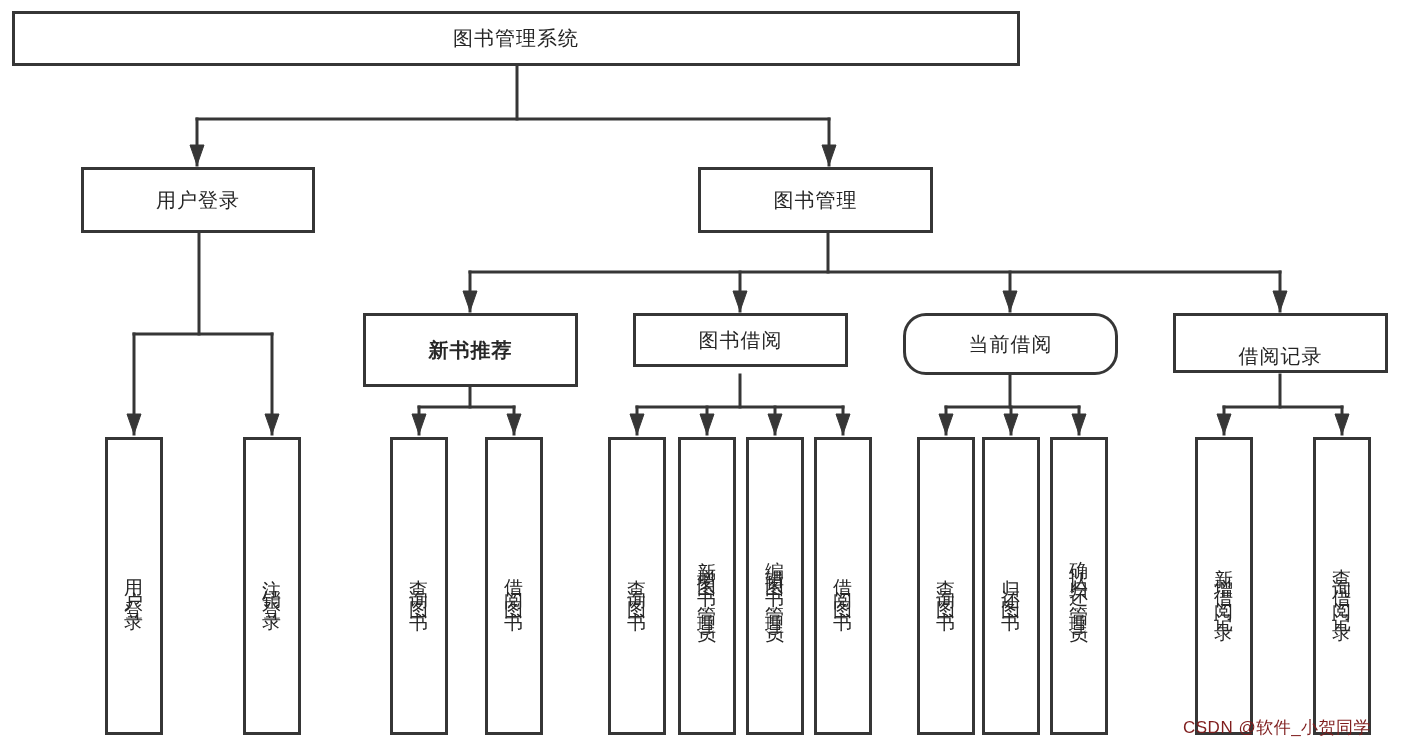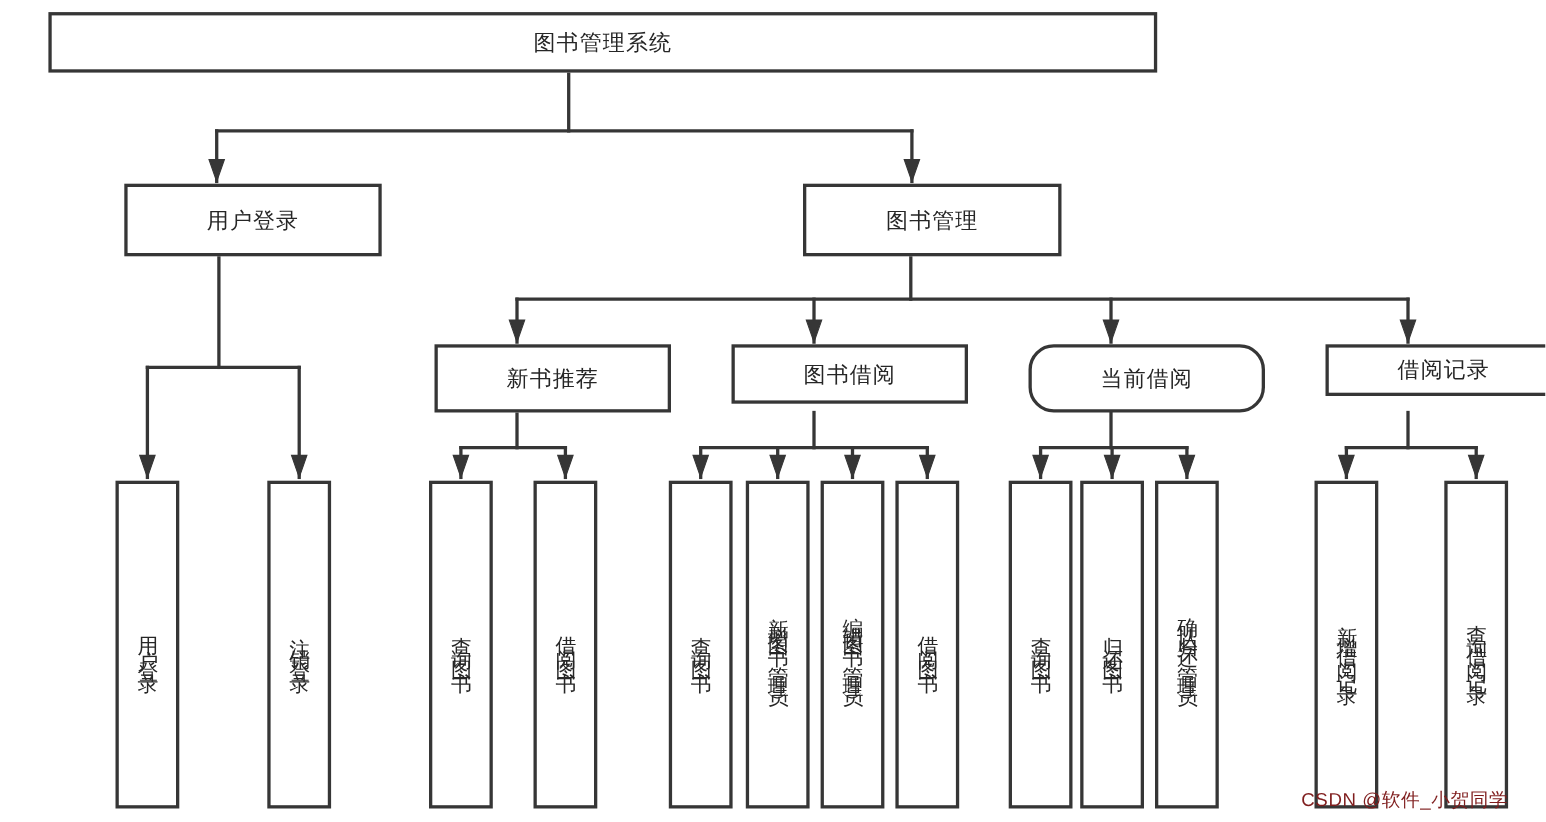--- a/index.html
+++ b/index.html
@@ -26,28 +26,28 @@
     box-sizing: border-box;
     background: #ffffff;
     border: 3px solid #363636;
     color: #262626;
     display: flex;
     align-items: center;
     justify-content: center;
     text-align: center;
     z-index: 2;
   }
-  .h-node { font-size: 20px; letter-spacing: 1px; margin-left: 32px; }
+  .h-node { font-size: 20px; letter-spacing: 1px; }
   .root   { left: 12px;   top: 11px;  width: 1008px; height: 55px; }
   .n-user { left: 81px;   top: 167px; width: 234px;  height: 66px; }
   .n-mgmt { left: 698px;  top: 167px; width: 235px;  height: 66px; }
-  .n-rec  { left: 363px;  top: 313px; width: 215px;  height: 62px; }
+  .n-rec  { left: 363px;  top: 313px; width: 215px;  height: 74px; font-weight: bold; }
   .n-bor  { left: 633px;  top: 313px; width: 215px;  height: 54px; }
   .n-cur  { left: 903px;  top: 313px; width: 215px;  height: 62px; border-radius: 23px; }
-  .n-hist { left: 1173px; top: 313px; width: 215px;  height: 47px; }
+  .n-hist { left: 1173px; top: 313px; width: 215px;  height: 60px; align-items: flex-end; }
 
   .leaf {
     top: 437px;
     width: 58px;
     height: 298px;
     border-width: 3px;
     font-size: 19px;
   }
   .leaf .vtext {
     writing-mode: vertical-rl;

